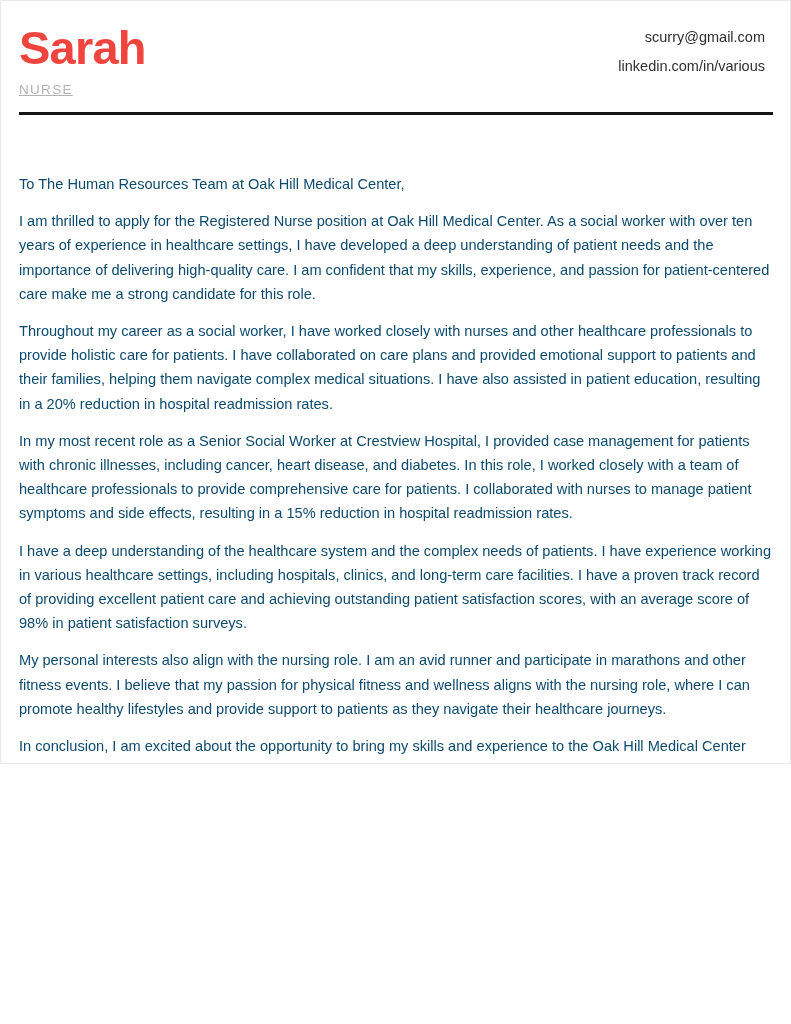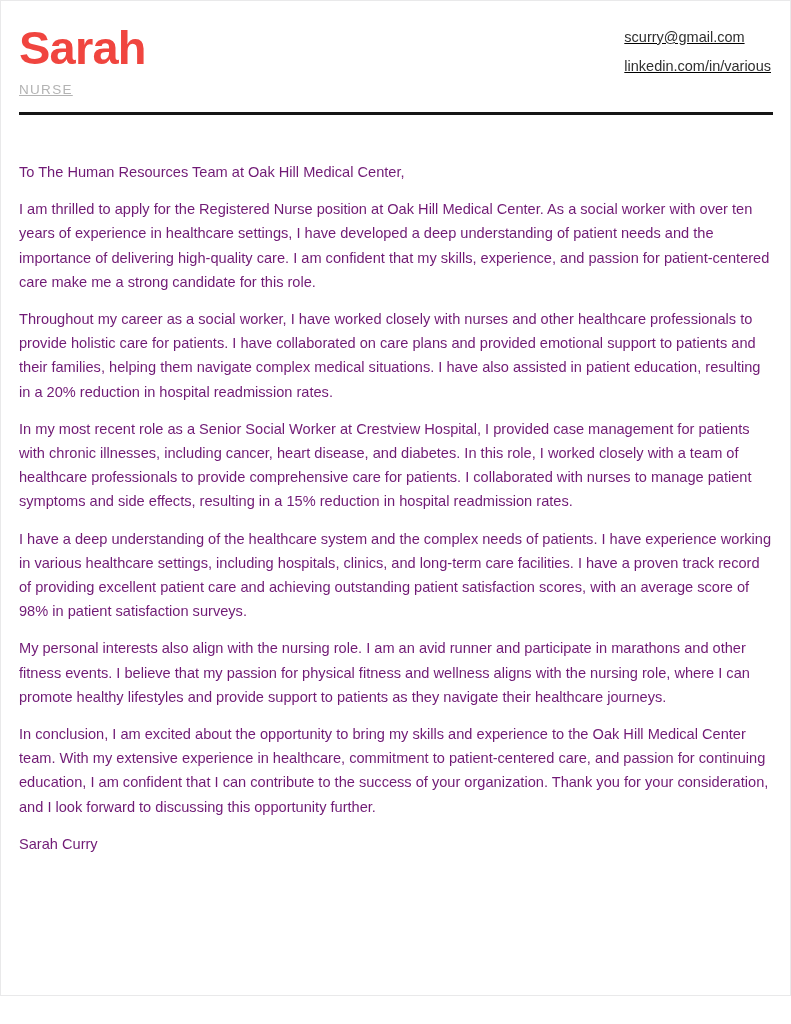--- a/index.html
+++ b/index.html
@@ -8,21 +8,21 @@
     padding: 0;
     background: #ffffff;
   }
   body {
     font-family: "Liberation Sans", sans-serif;
     -webkit-font-smoothing: antialiased;
   }
   .page {
     position: relative;
     width: 791px;
-    height: 996px;
+    height: 764px;
     box-sizing: border-box;
     background: #ffffff;
     border: 1px solid #e9e9ea;
     overflow: hidden;
   }
   .content {
     position: absolute;
     left: 18px;
     right: 17px;
     top: 0;
@@ -50,47 +50,46 @@
   .job-title {
     margin-top: 9px;
     font-size: 13.5px;
     letter-spacing: 1.3px;
     color: #b3b3b3;
     font-weight: normal;
     text-decoration: underline;
   }
   .contact {
     position: absolute;
-    right: 2px;
+    right: 8px;
     top: 22px;
-    text-align: left;
-    text-decoration: underline;
+    text-align: right;
   }
   .contact-line {
     font-size: 14.5px;
     line-height: 29px;
     color: #2f2f2f;
     white-space: nowrap;
   }
   .rule {
     margin-top: 15px;
     height: 3px;
     background: #151515;
     width: 100%;
   }
 
   
   .letter {
     padding-top: 19px;
   }
   .letter p {
-    margin: 0 0 13px 0;
+    margin: 12px 0 13px 0;
     font-size: 14.6px;
     line-height: 24.2px;
-    color: #701a75;
+    color: #0c4a6e;
     text-align: left;
   }
   .letter p.salutation { margin-bottom: 13px; }
   .letter p.signoff { margin-bottom: 13px; }
   .letter p.signature { margin-bottom: 0; }
 </style>
 </head>
 <body>
 
 <div class="page">

